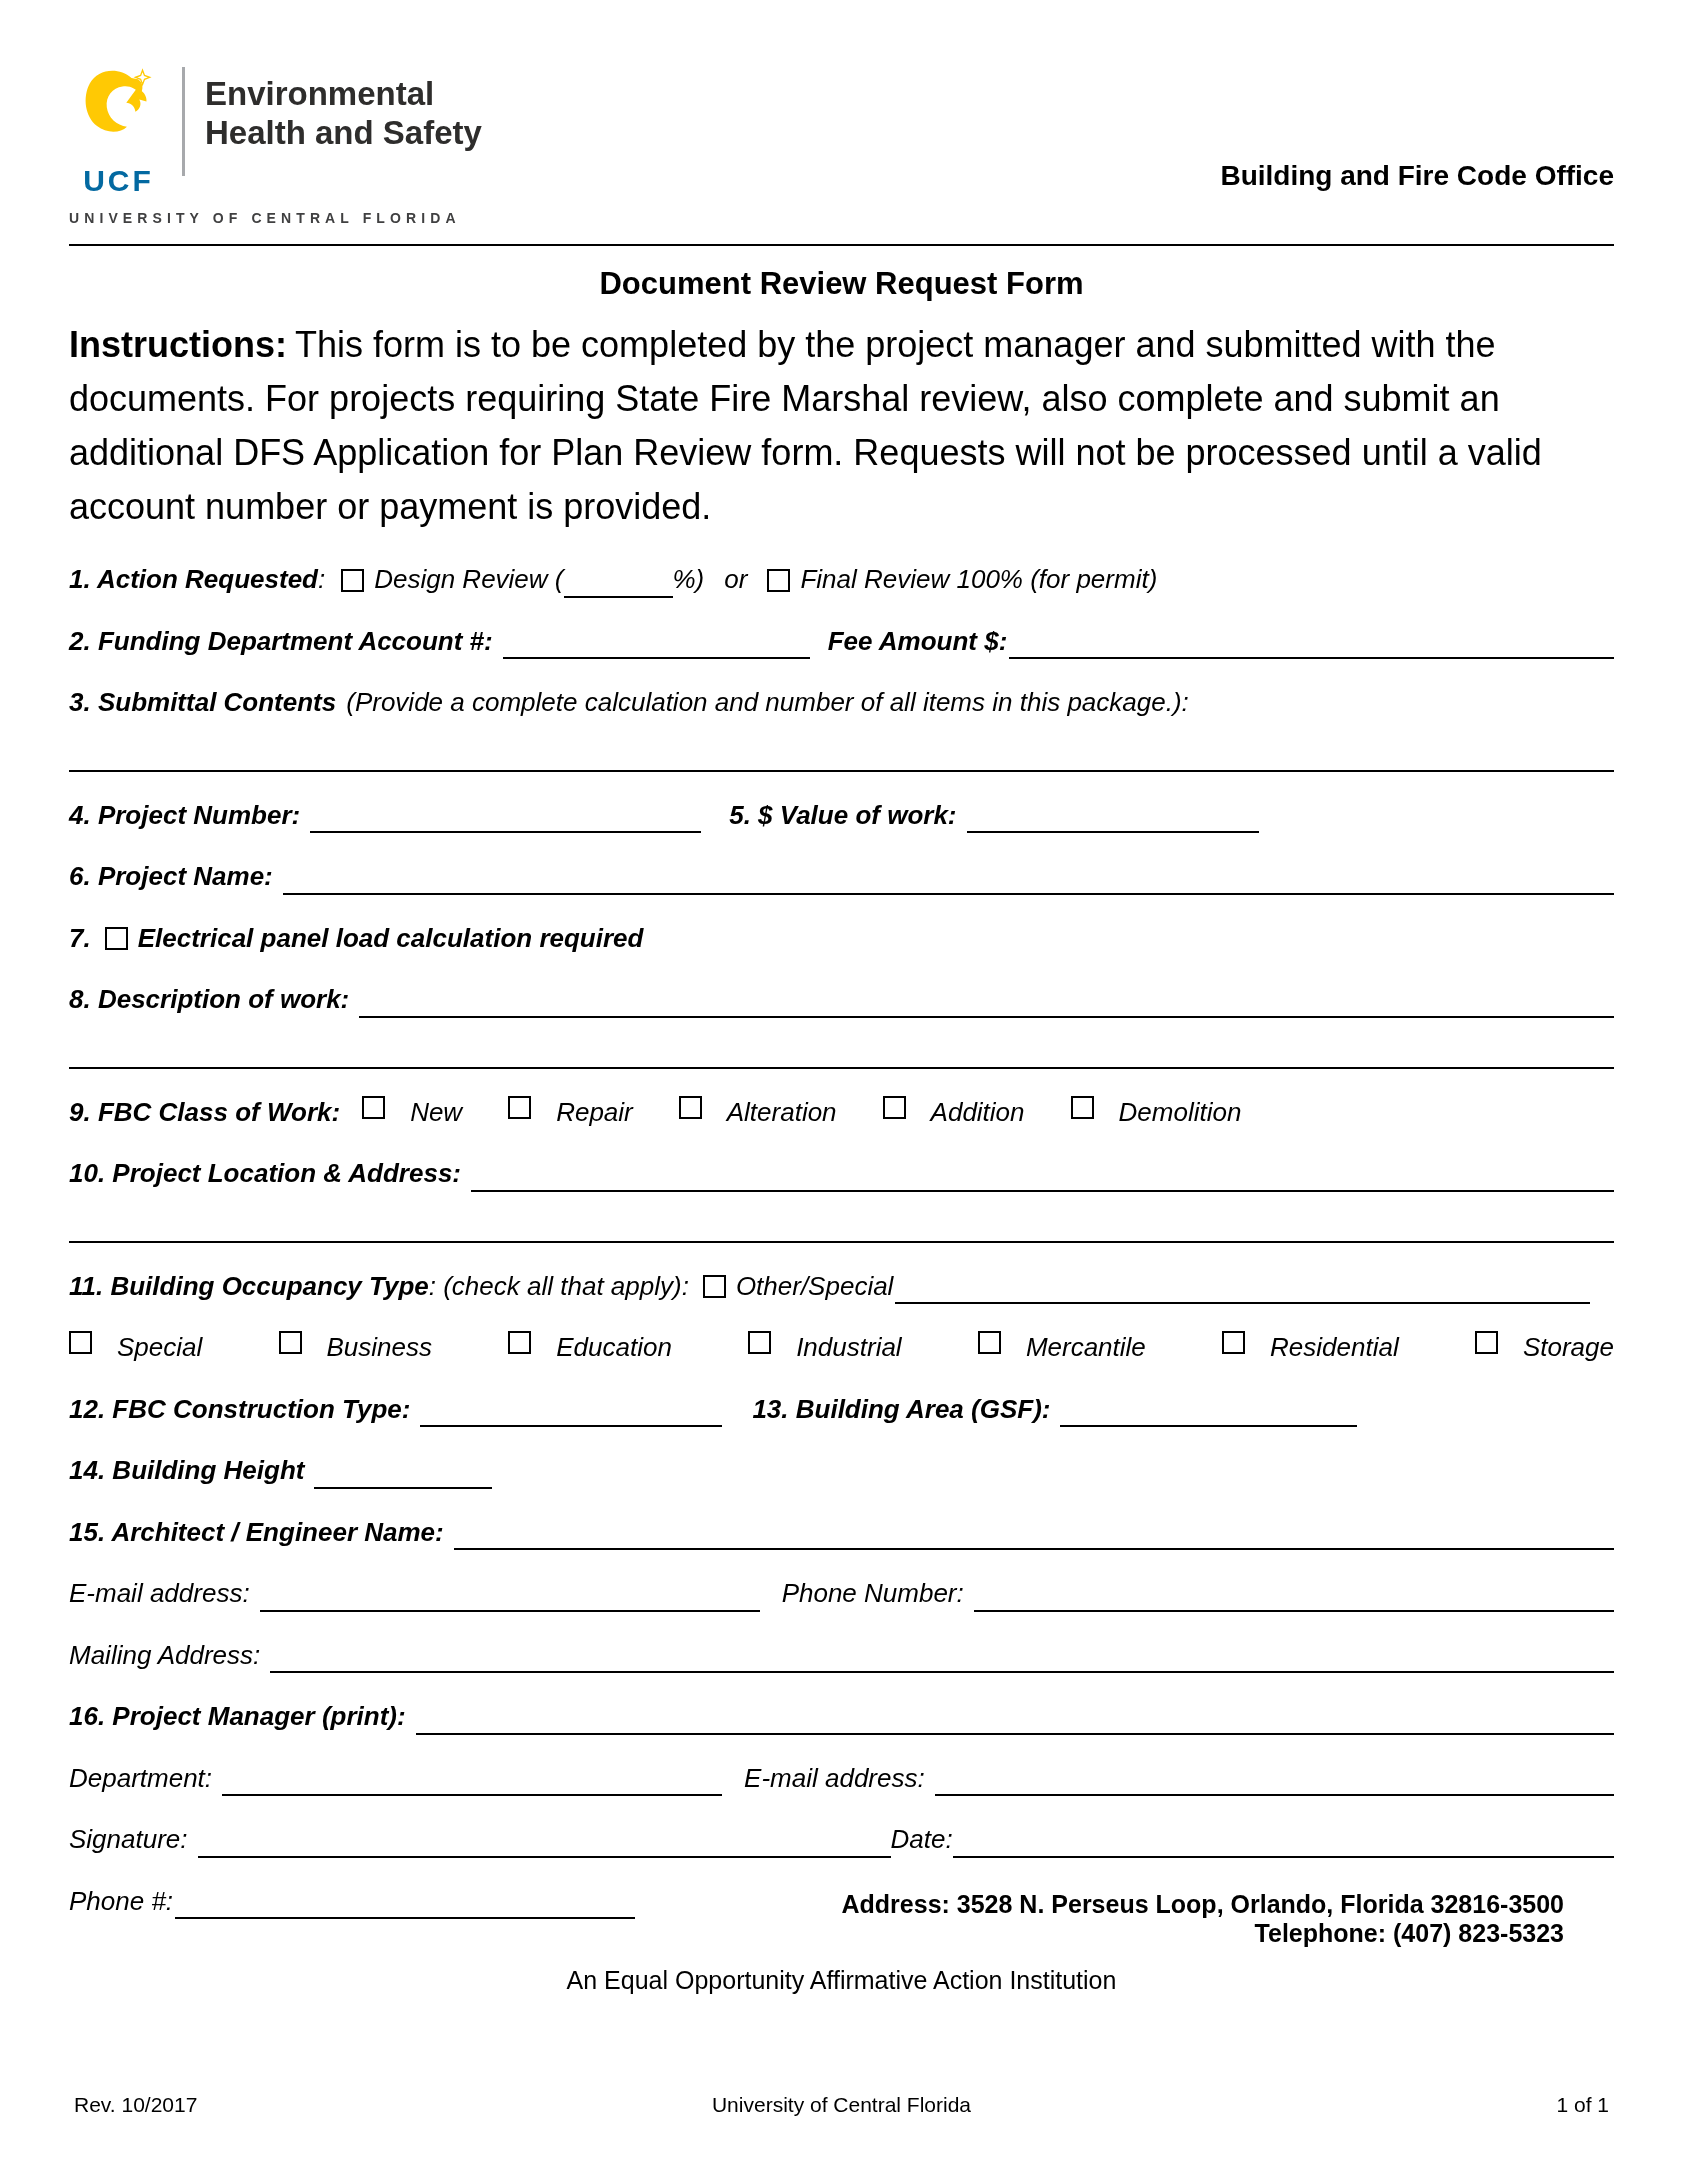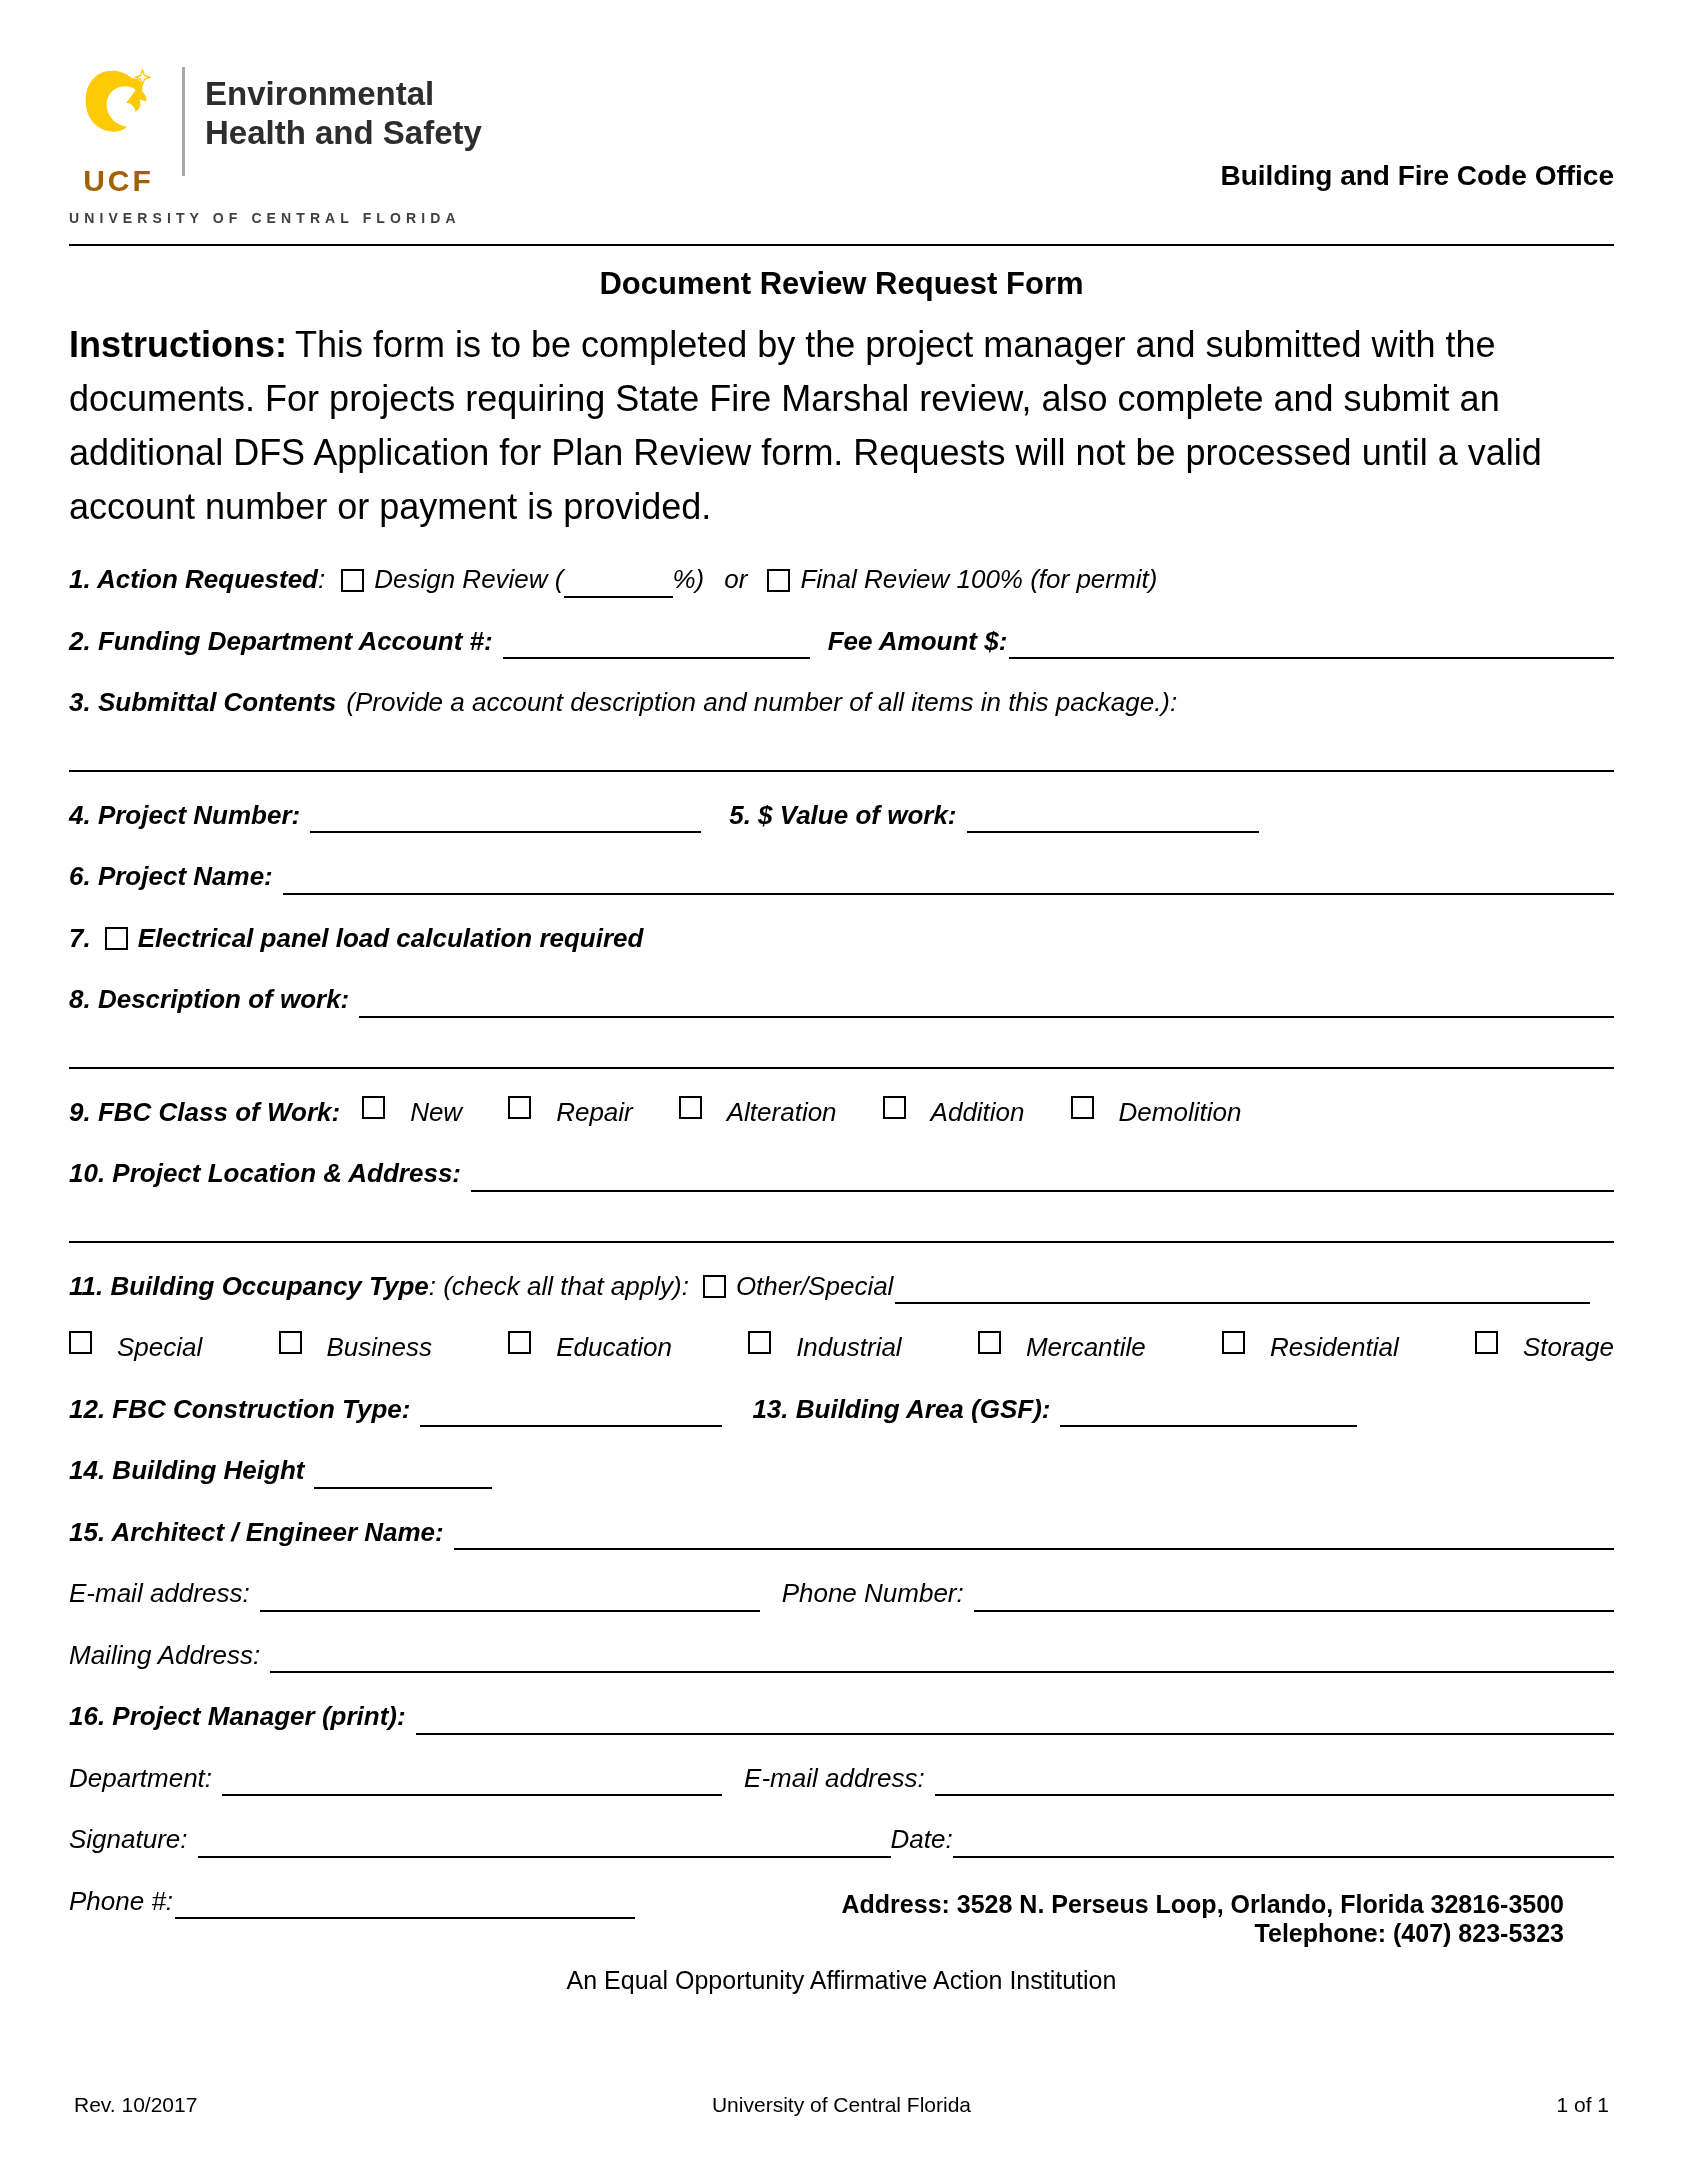--- a/index.html
+++ b/index.html
@@ -4,21 +4,21 @@
 <style>
   html,body{margin:0;padding:0;background:#e8e8e8;}
   .page{width:1683px;height:2178px;background:#ffffff;position:relative;overflow:hidden;
         font-family:"Liberation Sans","DejaVu Sans",sans-serif;color:#000;}
   .content{padding:65px 69px 0 69px;}
 
   
   .header{display:flex;justify-content:space-between;align-items:flex-end;}
   .logo-row{display:flex;align-items:flex-start;}
   .icon-col{display:flex;flex-direction:column;align-items:center;width:99px;}
-  .ucf-acronym{font-size:30px;font-weight:bold;letter-spacing:3px;color:#a16207;margin-top:4px;}
+  .ucf-acronym{font-size:30px;font-weight:bold;letter-spacing:3px;color:#0369a1;margin-top:4px;}
   .logo-divider{width:3px;background:#a7a9ac;height:109px;margin:2px 20px 0 14px;}
   .dept{font-size:33px;font-weight:bold;color:#2e2d2c;line-height:1.17;padding-top:10px;}
   .univ{font-size:14px;font-weight:bold;letter-spacing:5.1px;color:#404041;margin-top:12px;}
   .office{font-size:28px;font-weight:bold;margin-bottom:34px;white-space:nowrap;}
   .rule{border-top:2.5px solid #000;margin-top:18px;}
 
   .title{text-align:center;font-size:31px;font-weight:bold;margin-top:20px;}
   .instructions{font-size:36px;line-height:1.5;margin-top:16px;padding-right:6px;}
   .instructions .b{margin-right:8px;}
 
@@ -96,21 +96,21 @@
 
     <div class="row">
       <span class="b">2. Funding Department Account #:</span>
       <span class="blank" style="width:307px"></span>
       <span class="b" style="margin-left:18px">Fee Amount $:</span>
       <span class="blank grow" style="margin-left:2px"></span>
     </div>
 
     <div class="row">
       <span class="b">3. Submittal Contents</span>
-      <span style="margin-left:10px">(Provide a account description and number of all items in this package.):</span>
+      <span style="margin-left:10px">(Provide a complete calculation and number of all items in this package.):</span>
     </div>
     <div class="row blank-row">
       <span class="blank grow" style="margin-left:0"></span>
     </div>
 
     <div class="row">
       <span class="b">4. Project Number:</span>
       <span class="blank" style="width:391px"></span>
       <span class="b" style="margin-left:28px">5. $ Value of work:</span>
       <span class="blank" style="width:292px"></span>

